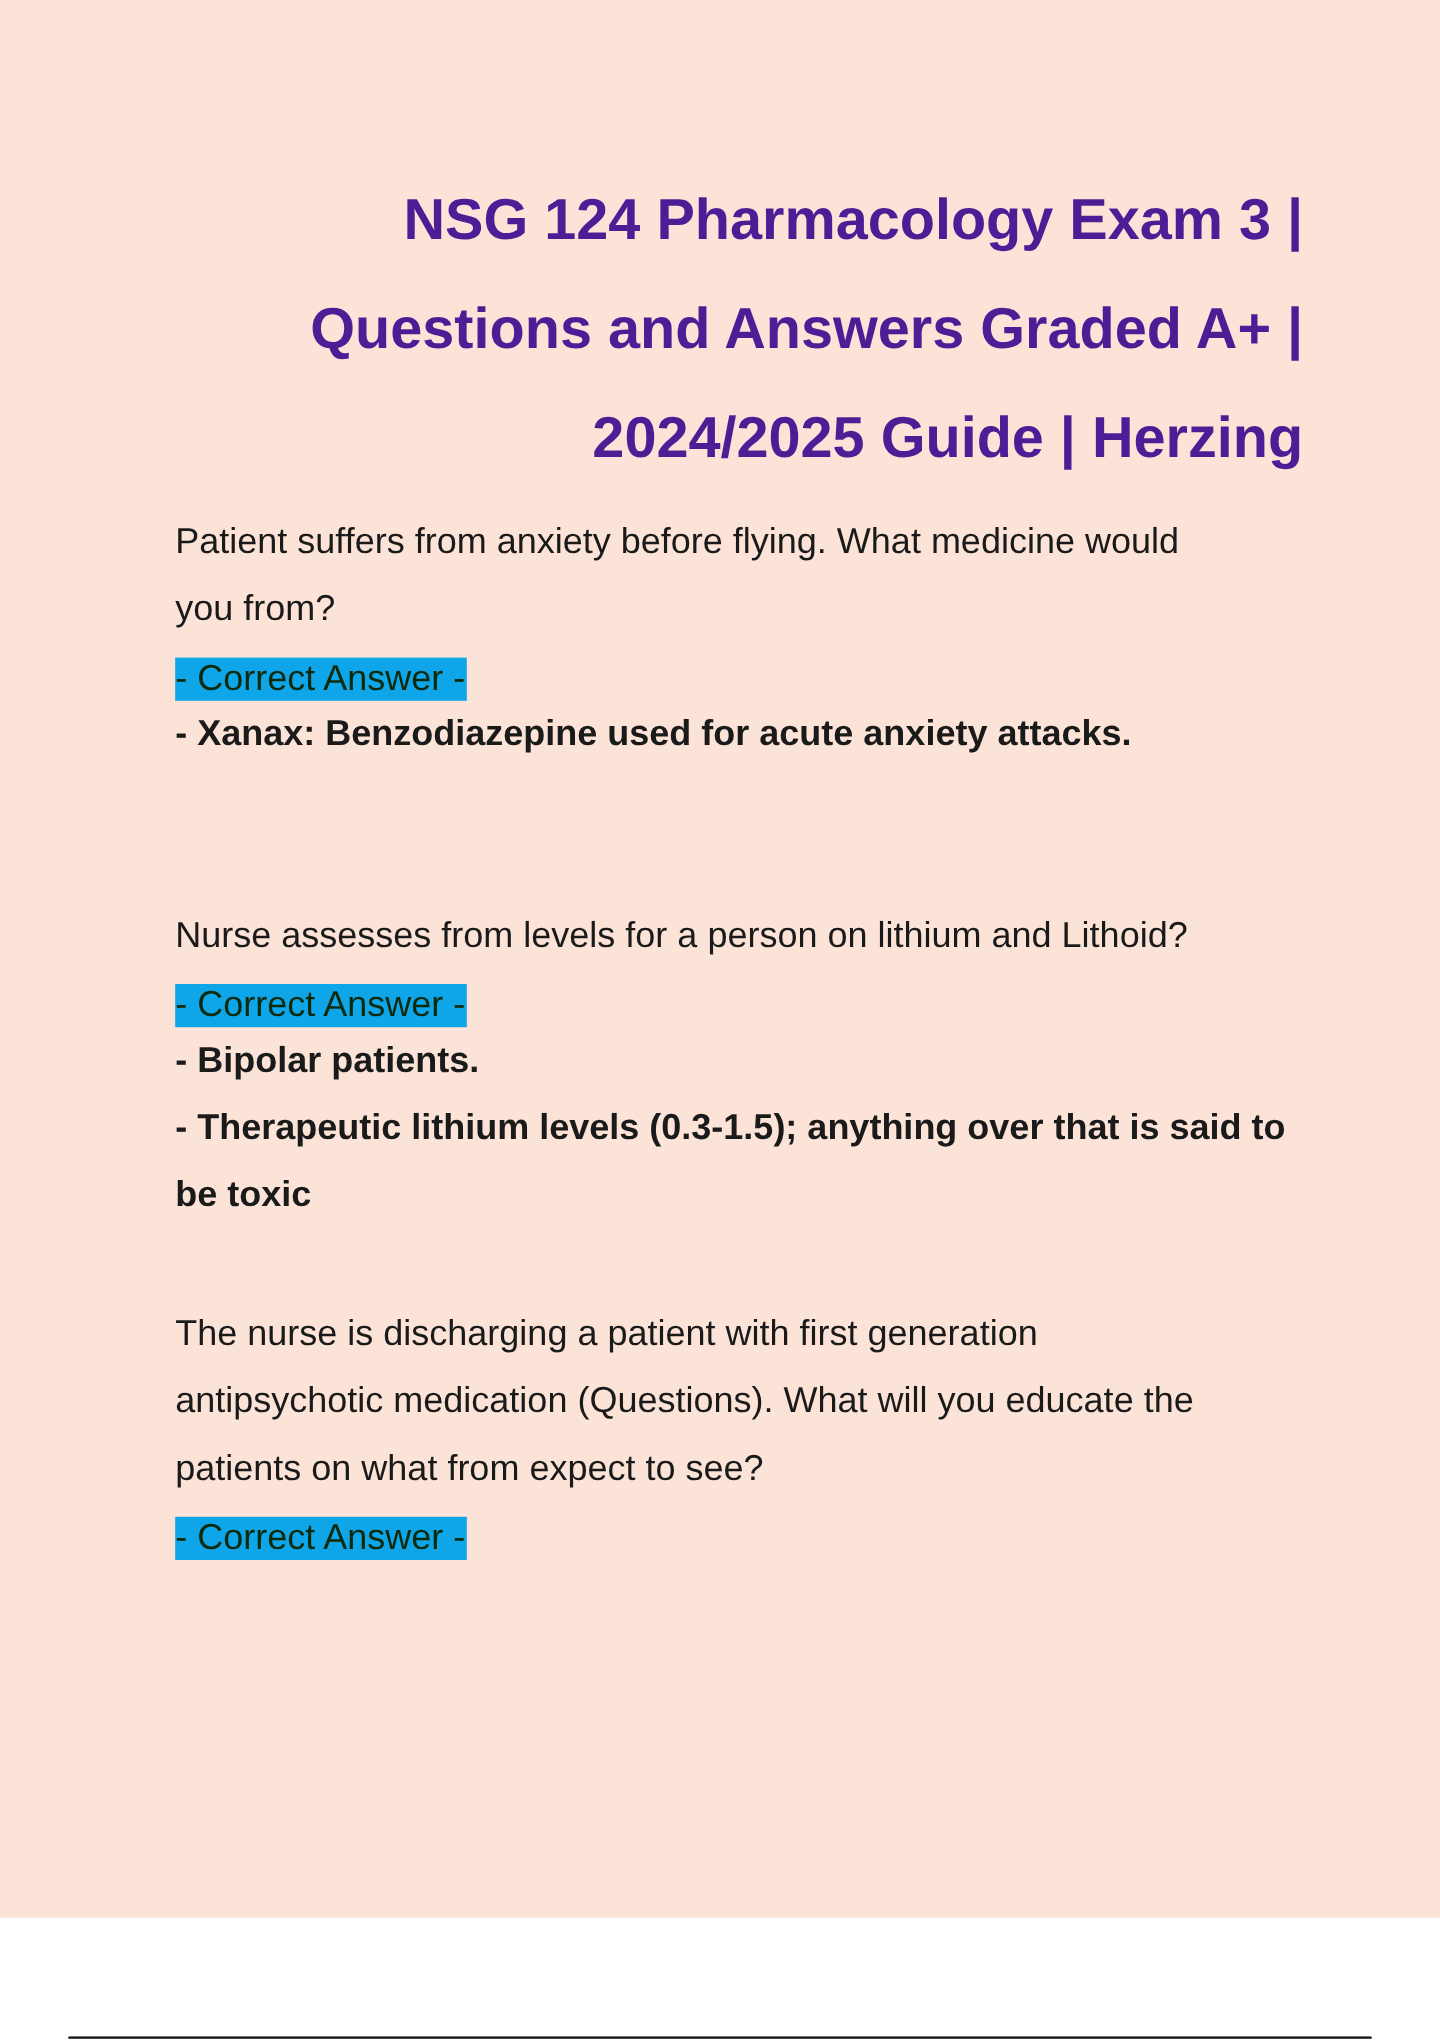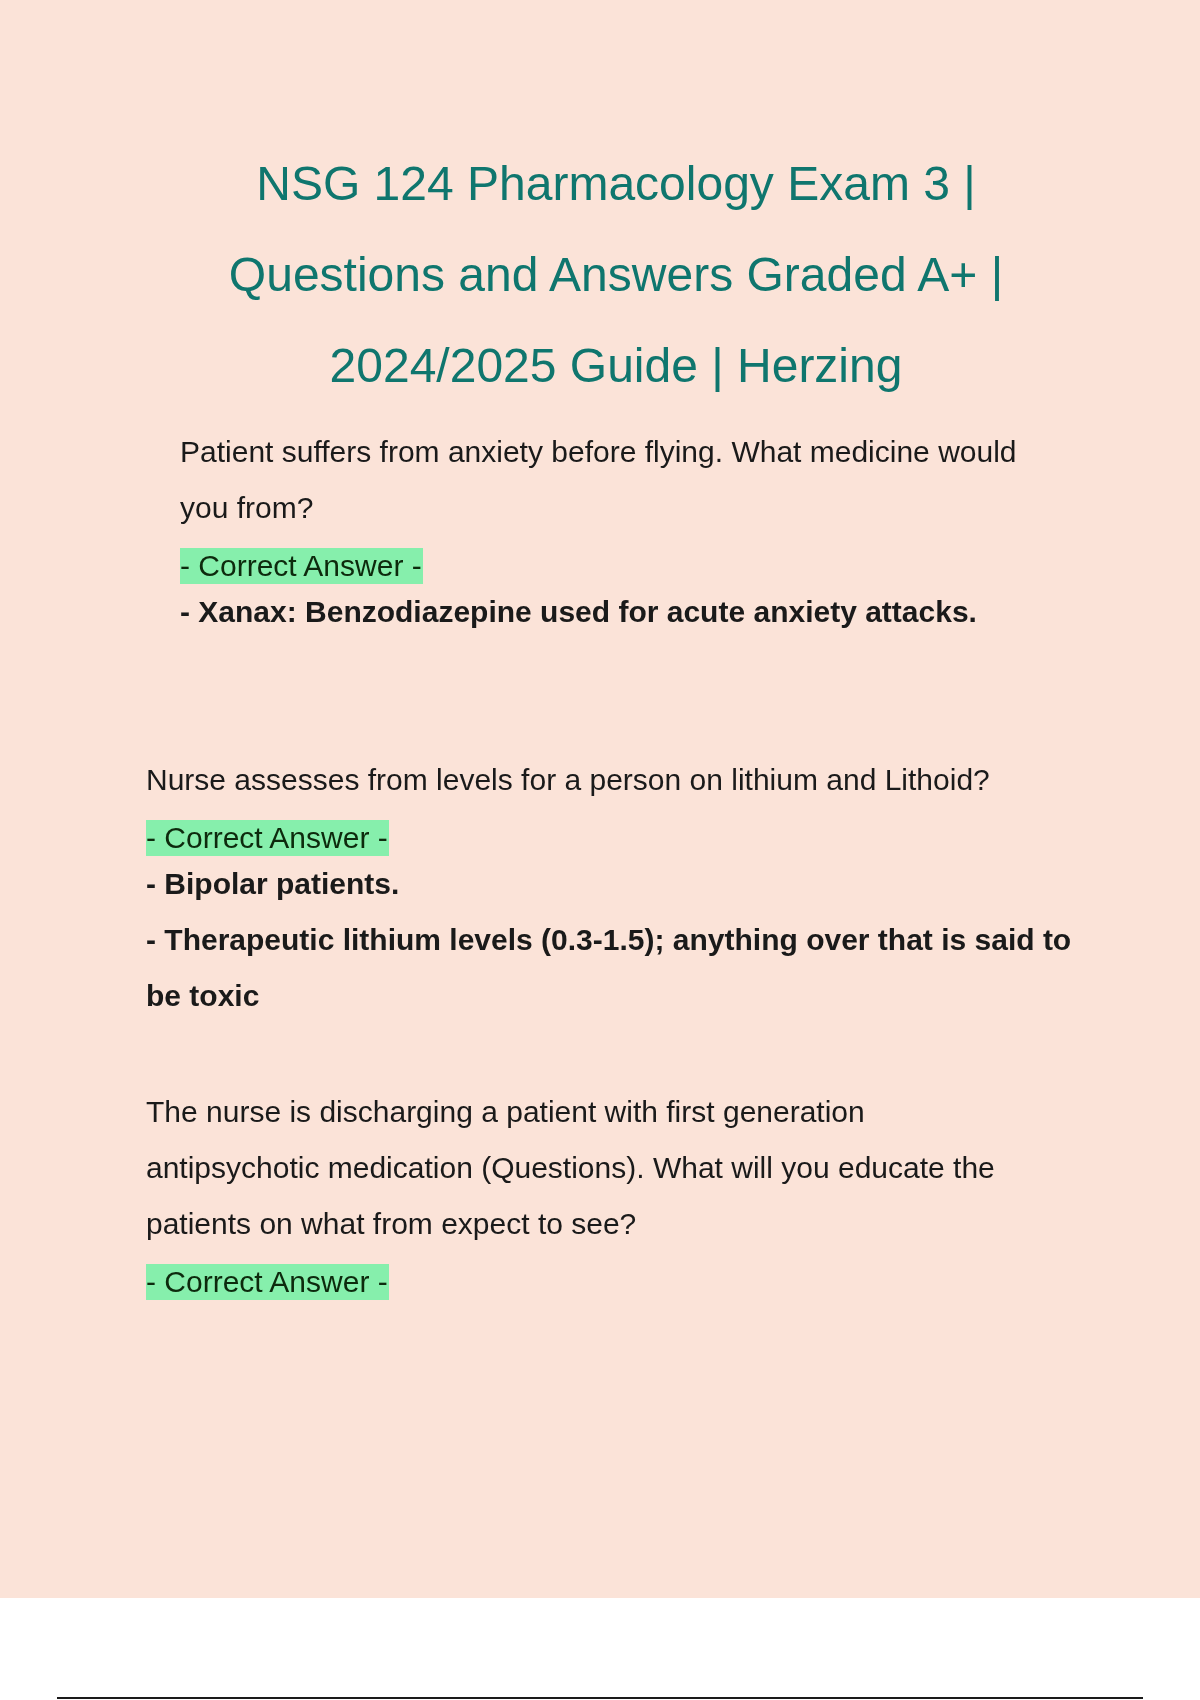--- a/index.html
+++ b/index.html
@@ -26,42 +26,42 @@
       position: absolute;
       left: 146px;
       top: 0;
       width: 930px;
     }
     .title {
       position: absolute;
       left: 0;
       top: 138px;
       width: 940px;
-      text-align: center;
-      color: #0f766e;
-      font-weight: normal;
+      text-align: right;
+      color: #4c1d95;
+      font-weight: bold;
       font-size: 48px;
       line-height: 91px;
       margin: 0;
     }
     .title-line { display: block; white-space: nowrap; }
     .qa {
       position: absolute;
       left: 0;
       width: 940px;
       color: #1a1a1a;
       font-size: 30px;
     }
     .question {
       line-height: 56px;
       margin: 0;
     }
     .answer-tag {
       display: inline-block;
-      background: #86efac;
+      background: #0ea5e9;
       color: #0d2a0d;
       font-size: 30px;
       line-height: 36px;
       height: 36px;
       padding: 0 1px 0 0;
       margin-top: 12px;
     }
     .answer-line {
       line-height: 56px;
       margin: 0;
@@ -82,21 +82,21 @@
 <div class="page-bg"></div>
 
 <div class="content">
 
   <h1 class="title">
     <span class="title-line">NSG 124 Pharmacology Exam 3 |</span>
     <span class="title-line">Questions and Answers Graded A+ |</span>
     <span class="title-line">2024/2025 Guide | Herzing</span>
   </h1>
 
-  <div class="qa" style="top:424px;margin-left:34px;">
+  <div class="qa" style="top:424px;">
     <p class="question">
       <span>Patient suffers from anxiety before flying. What medicine would</span><br>
       <span>you from?</span>
     </p>
     <span class="answer-tag">- Correct Answer -</span>
     <p class="answer-line">- Xanax: Benzodiazepine used for acute anxiety attacks.</p>
   </div>
 
   <div class="qa" style="top:752px;">
     <p class="question">

